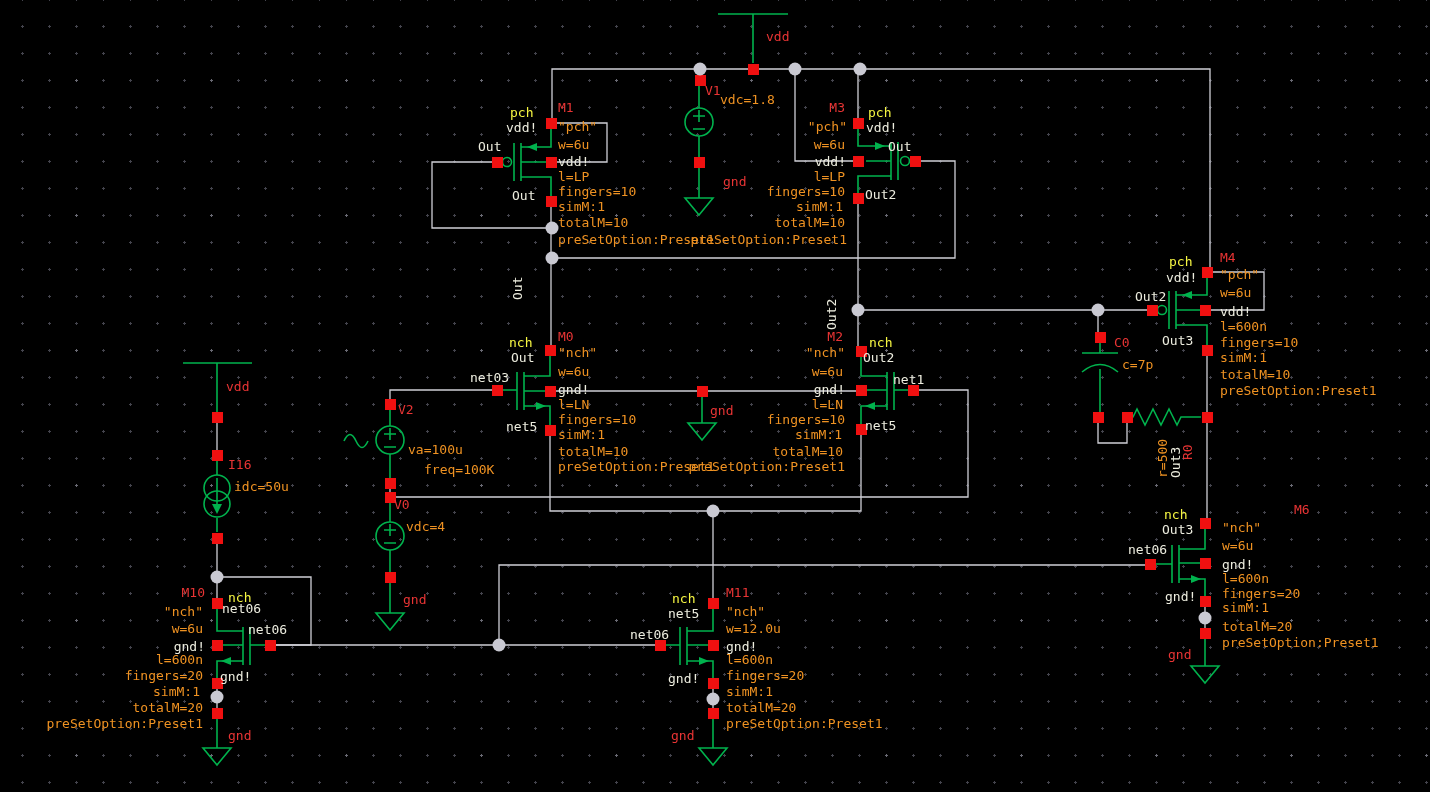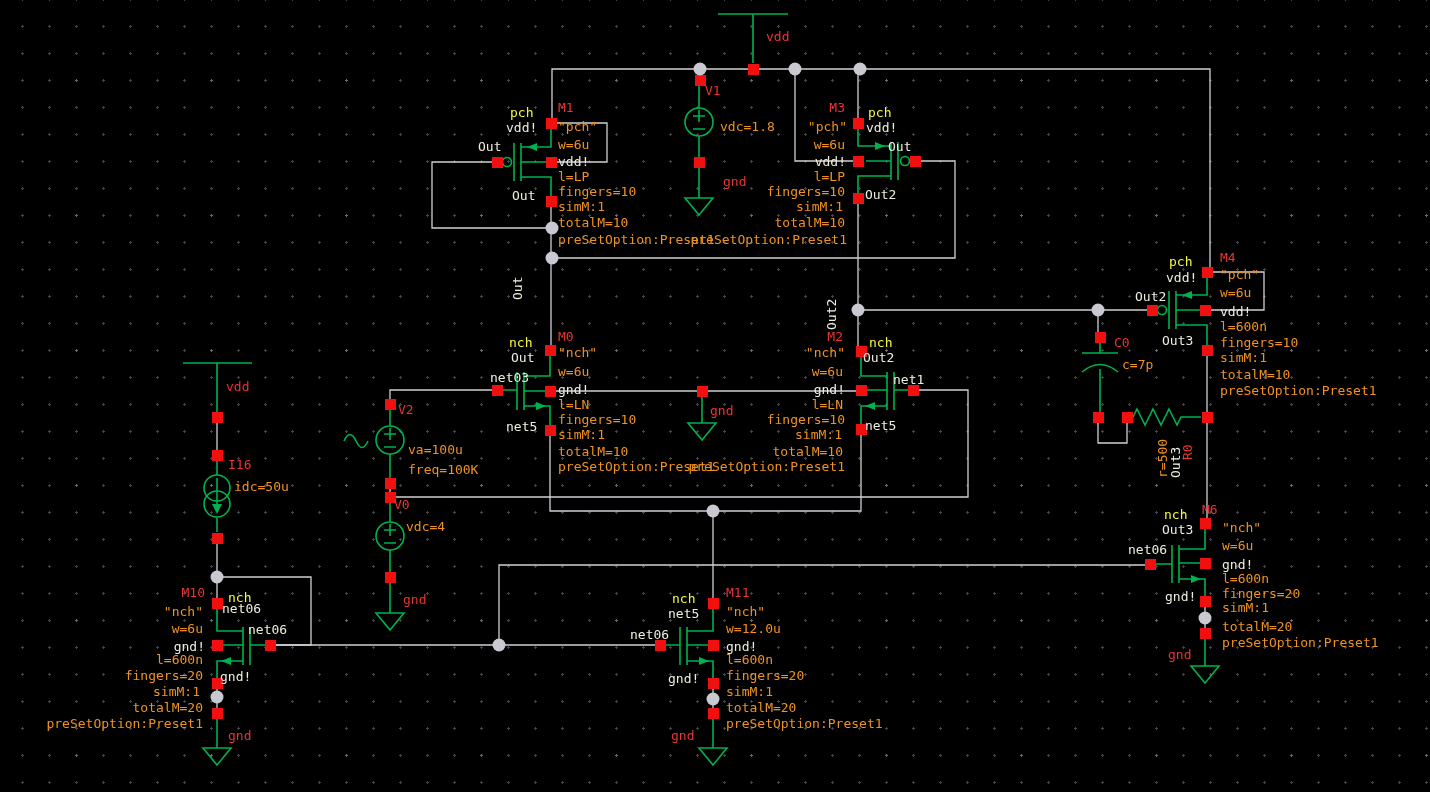--- a/index.html
+++ b/index.html
@@ -244,24 +244,24 @@
 <span class="t red" style="left:766px;top:30px">vdd</span>
 <span class="t red" style="left:226px;top:380px">vdd</span>
 <span class="t red" style="left:723px;top:175px">gnd</span>
 <span class="t red" style="left:710px;top:404px">gnd</span>
 <span class="t red" style="left:403px;top:593px">gnd</span>
 <span class="t red" style="left:228px;top:729px">gnd</span>
 <span class="t red" style="left:671px;top:729px">gnd</span>
 <span class="t red" style="left:1168px;top:648px">gnd</span>
 
 <span class="t red" style="left:705px;top:84px">V1</span>
-<span class="t or" style="left:720px;top:120px">vdc=1.8</span>
+<span class="t or" style="left:720px;top:93px">vdc=1.8</span>
 <span class="t red" style="left:398px;top:403px">V2</span>
 <span class="t or" style="left:408px;top:443px">va=100u</span>
-<span class="t or" style="left:408px;top:463px">freq=100K</span>
+<span class="t or" style="left:424px;top:463px">freq=100K</span>
 <span class="t red" style="left:394px;top:498px">V0</span>
 <span class="t or" style="left:406px;top:520px">vdc=4</span>
 <span class="t red" style="left:228px;top:458px">I16</span>
 <span class="t or" style="left:234px;top:480px">idc=50u</span>
 
 <span class="t red" style="left:1114px;top:336px">C0</span>
 <span class="t or" style="left:1122px;top:358px">c=7p</span>
 <span class="t or rot" style="left:1169px;top:465px">r=500</span>
 <span class="t wh rot" style="left:1182px;top:465px">Out3</span>
 <span class="t red rot" style="left:1194px;top:447px">R0</span>
@@ -292,21 +292,21 @@
 <span class="t or ra" style="left:845px;top:138px">w=6u</span>
 <span class="t wh ra" style="left:846px;top:155px">vdd!</span>
 <span class="t or ra" style="left:845px;top:170px">l=LP</span>
 <span class="t or ra" style="left:845px;top:185px">fingers=10</span>
 <span class="t or ra" style="left:843px;top:200px">simM:1</span>
 <span class="t or ra" style="left:845px;top:216px">totalM=10</span>
 <span class="t or ra" style="left:847px;top:233px">preSetOption:Preset1</span>
 
 <span class="t yl" style="left:509px;top:336px">nch</span>
 <span class="t wh" style="left:511px;top:351px">Out</span>
-<span class="t wh" style="left:490px;top:371px">net03</span>
+<span class="t wh" style="left:470px;top:371px">net03</span>
 <span class="t wh" style="left:506px;top:420px">net5</span>
 <span class="t red" style="left:558px;top:330px">M0</span>
 <span class="t or" style="left:558px;top:346px">"nch"</span>
 <span class="t or" style="left:558px;top:365px">w=6u</span>
 <span class="t wh" style="left:558px;top:383px">gnd!</span>
 <span class="t or" style="left:558px;top:398px">l=LN</span>
 <span class="t or" style="left:558px;top:413px">fingers=10</span>
 <span class="t or" style="left:558px;top:428px">simM:1</span>
 <span class="t or" style="left:558px;top:445px">totalM=10</span>
 <span class="t or" style="left:558px;top:460px">preSetOption:Preset1</span>
@@ -336,21 +336,21 @@
 <span class="t or" style="left:1220px;top:320px">l=600n</span>
 <span class="t or" style="left:1220px;top:336px">fingers=10</span>
 <span class="t or" style="left:1220px;top:351px">simM:1</span>
 <span class="t or" style="left:1220px;top:368px">totalM=10</span>
 <span class="t or" style="left:1220px;top:384px">preSetOption:Preset1</span>
 
 <span class="t yl" style="left:1164px;top:508px">nch</span>
 <span class="t wh" style="left:1162px;top:523px">Out3</span>
 <span class="t wh" style="left:1128px;top:543px">net06</span>
 <span class="t wh" style="left:1165px;top:590px">gnd!</span>
-<span class="t red" style="left:1202px;top:503px">M6</span>
+<span class="t red" style="left:1294px;top:503px">M6</span>
 <span class="t or" style="left:1222px;top:521px">"nch"</span>
 <span class="t or" style="left:1222px;top:539px">w=6u</span>
 <span class="t wh" style="left:1222px;top:558px">gnd!</span>
 <span class="t or" style="left:1222px;top:572px">l=600n</span>
 <span class="t or" style="left:1222px;top:587px">fingers=20</span>
 <span class="t or" style="left:1222px;top:601px">simM:1</span>
 <span class="t or" style="left:1222px;top:620px">totalM=20</span>
 <span class="t or" style="left:1222px;top:636px">preSetOption:Preset1</span>
 
 <span class="t yl" style="left:228px;top:591px">nch</span>

